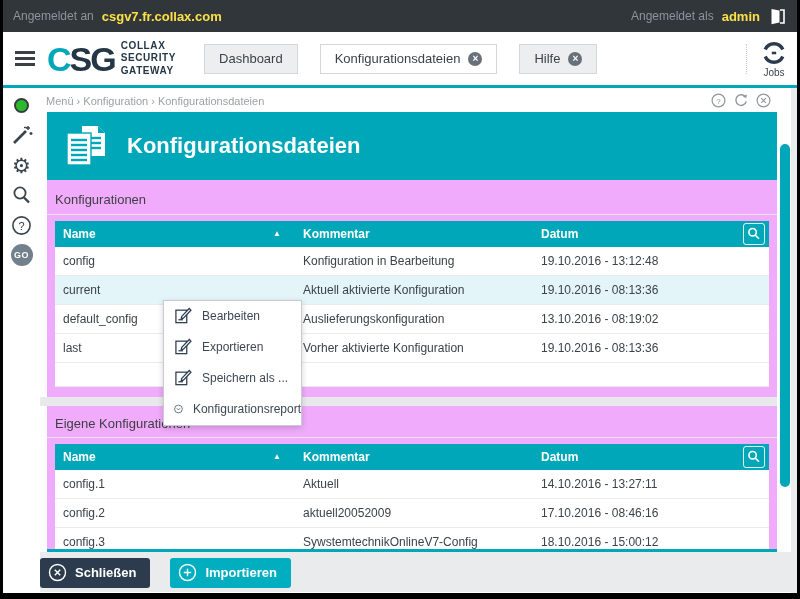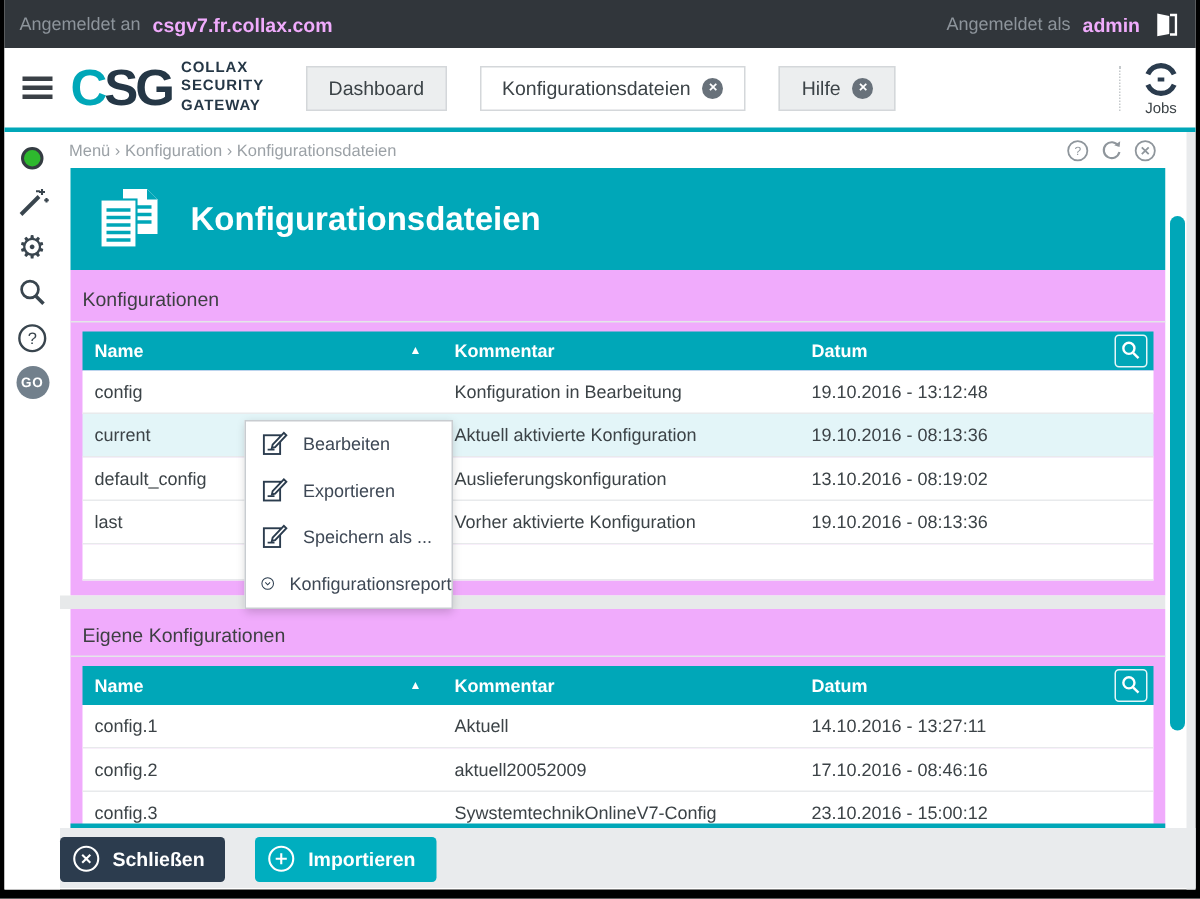--- a/index.html
+++ b/index.html
@@ -5,21 +5,21 @@
   * { margin:0; padding:0; box-sizing:border-box; }
   html,body { background:#555; }
   body { font-family:"Liberation Sans", sans-serif; }
   .screen { position:relative; width:800px; height:599px; background:#000; overflow:hidden; }
   .frame { position:absolute; left:3px; top:0; width:794px; height:593px; background:#fff; display:flex; flex-direction:column; }
 
   
   .topbar { height:32px; background:#31363b; display:flex; align-items:center; justify-content:space-between; padding:0 12px 0 10px; flex:0 0 auto; }
   .topbar .grp { display:flex; align-items:center; gap:8px; }
   .muted { color:#8d949b; font-size:12px; }
-  .strong-white { color:#f0abfc; font-size:13px; font-weight:bold; }
+  .strong-white { color:#fde047; font-size:13px; font-weight:bold; }
 
   
   .header { height:56px; background:#fff; border-bottom:3px solid #00a7b8; display:flex; align-items:center; flex:0 0 auto; }
   .burger { width:20px; margin:0 12px 0 12px; cursor:pointer; }
   .burger div { height:2.5px; background:#3a4046; margin:3.5px 0; }
   .logo { display:flex; align-items:center; margin-right:28px; }
   .logo .big { font-size:34px; font-weight:bold; letter-spacing:-2px; line-height:1; }
   .logo .c { color:#00a7b8; }
   .logo .sg { color:#253746; }
   .logo .stack { margin-left:6px; color:#253746; font-size:10px; font-weight:bold; letter-spacing:.6px; line-height:1.25; }
@@ -65,21 +65,21 @@
   .cell-comment { width:238px; padding-left:8px; }
   .cell-date { flex:1; padding-left:8px; }
   .sort-arrow { margin-left:auto; margin-right:14px; font-size:8px; color:#fff; }
   .search-cell { width:34px; display:flex; justify-content:flex-end; }
   .search-box { width:22px; height:22px; border:1px solid rgba(255,255,255,.9); border-radius:3px; margin-right:4px; display:flex; align-items:center; justify-content:center; cursor:pointer; }
   .after-pad { height:10px; }
   .divider { height:9px; background:#e7e9ea; }
   .bottom-teal { position:absolute; left:7px; right:0; bottom:0; height:3px; background:#00a7b8; }
 
   
-  .ctx { position:absolute; left:123px; top:168px; width:139px; background:#fff; border:1px solid #c8ccd0; box-shadow:0 2px 6px rgba(0,0,0,.18); z-index:5; }
+  .ctx { position:absolute; left:123px; top:188px; width:139px; background:#fff; border:1px solid #c8ccd0; box-shadow:0 2px 6px rgba(0,0,0,.18); z-index:5; }
   .ctx-item { height:31px; display:flex; align-items:center; gap:9px; padding-left:9px; font-size:12px; color:#3e4855; cursor:pointer; }
 
   
   .footer { height:40px; background:#e9ebed; display:flex; align-items:center; gap:20px; flex:0 0 auto; }
   .btn { height:30px; margin-top:2px; border:none; border-radius:3px; color:#fff; font-size:13px; font-weight:bold; font-family:"Liberation Sans",sans-serif; display:flex; align-items:center; gap:8px; padding:0 14px 0 8px; cursor:pointer; }
   .btn-close { background:#2c3c4e; }
   .btn-import { background:#00aebf; }
 </style>
 </head>
 <body>
@@ -304,21 +304,21 @@
               </div>
               <div class="trow">
                 <div class="cell-name">config.2</div>
                 <div class="cell-comment">aktuell20052009</div>
                 <div class="cell-date">17.10.2016 - 08:46:16</div>
                 <div class="search-cell"></div>
               </div>
               <div class="trow">
                 <div class="cell-name">config.3</div>
                 <div class="cell-comment">SywstemtechnikOnlineV7-Config</div>
-                <div class="cell-date">23.10.2016 - 15:00:12</div>
+                <div class="cell-date">18.10.2016 - 15:00:12</div>
                 <div class="search-cell"></div>
               </div>
             </div>
           </div>
 
           <div class="bottom-teal"></div>
 
           <div class="ctx">
             <div class="ctx-item">
               <svg width="20" height="20" viewBox="0 0 24 24" fill="none" stroke="#2b3c4e" stroke-width="1.5">

